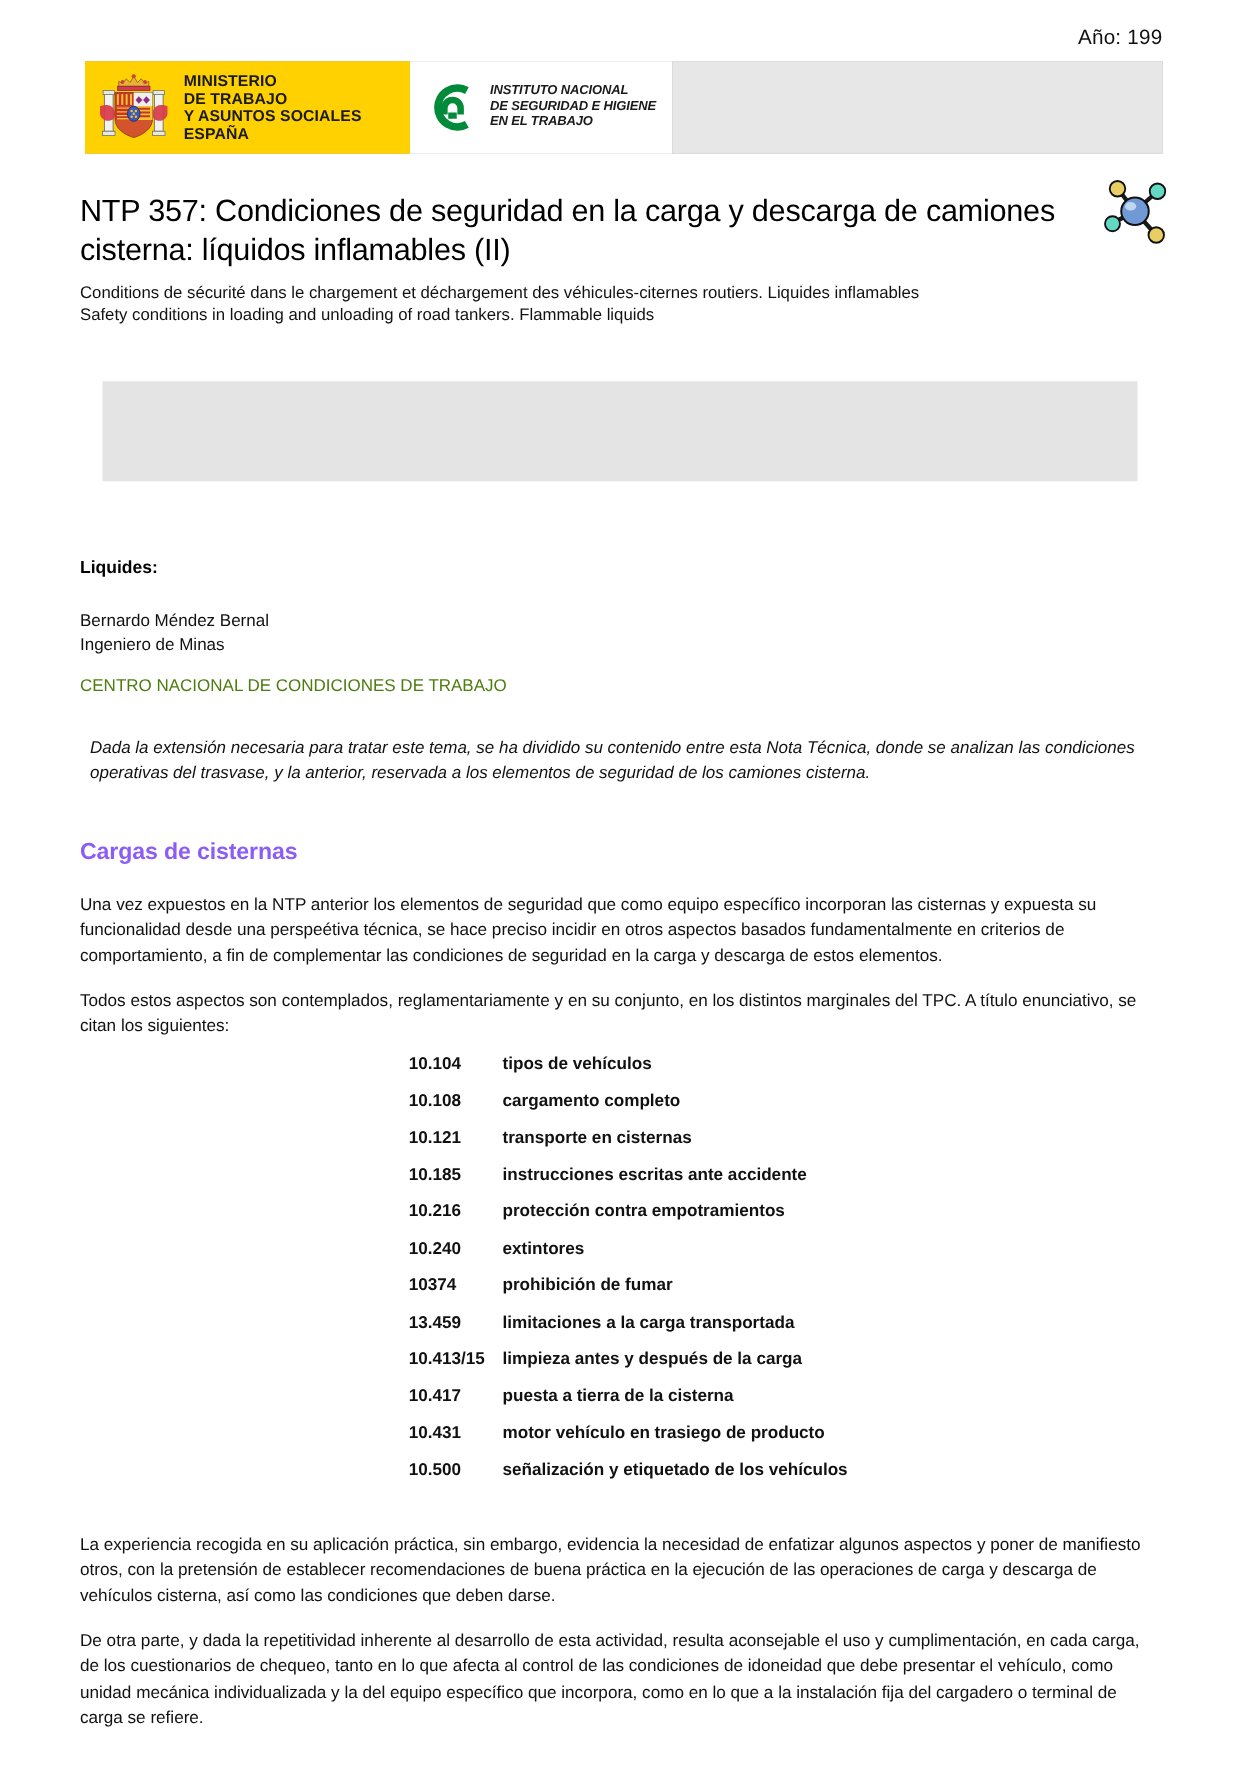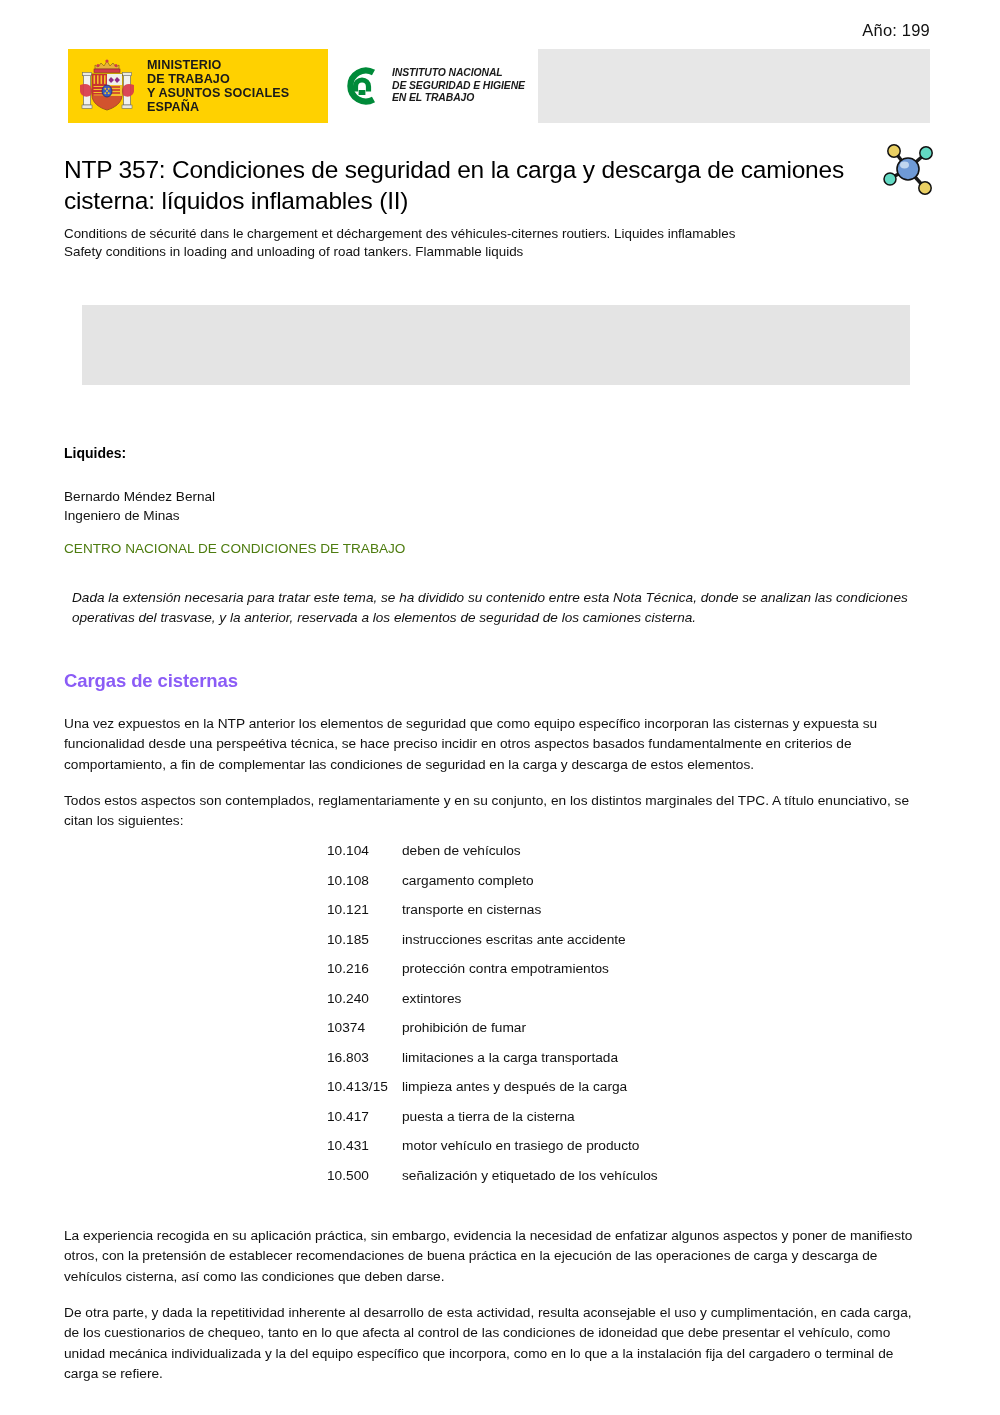--- a/index.html
+++ b/index.html
@@ -197,20 +197,21 @@
   .para-2 { top: 777px; }
   .para-3 { top: 1212px; }
   .para-4 { top: 1289px; }
 
   
   .codes-list {
     position: absolute;
     left: 327px;
     top: 843px;
     width: 520px;
+    font-weight: bold;
   }
   .code-row {
     display: flex;
     align-items: baseline;
     height: 29.5px;
     font-size: 13.7px;
     color: #111;
   }
   .code-num {
     width: 75px;
@@ -344,21 +345,21 @@
   <div class="center-line">CENTRO NACIONAL DE CONDICIONES DE TRABAJO</div>
   <div class="intro-note">Dada la extensión necesaria para tratar este tema, se ha dividido su contenido entre esta Nota Técnica, donde se analizan las condiciones operativas del trasvase, y la anterior, reservada a los elementos de seguridad de los camiones cisterna.</div>
 
   <h2 class="section-heading">Cargas de cisternas</h2>
   <p class="para para-1">Una vez expuestos en la NTP anterior los elementos de seguridad que como equipo específico incorporan las cisternas y expuesta su funcionalidad desde una perspeétiva técnica, se hace preciso incidir en otros aspectos basados fundamentalmente en criterios de comportamiento, a fin de complementar las condiciones de seguridad en la carga y descarga de estos elementos.</p>
   <p class="para para-2">Todos estos aspectos son contemplados, reglamentariamente y en su conjunto, en los distintos marginales del TPC. A título enunciativo, se citan los siguientes:</p>
 
   <div class="codes-list">
       <div class="code-row">
         <span class="code-num">10.104</span>
-        <span class="code-desc">deben de vehículos</span>
+        <span class="code-desc">tipos de vehículos</span>
       </div>
       <div class="code-row">
         <span class="code-num">10.108</span>
         <span class="code-desc">cargamento completo</span>
       </div>
       <div class="code-row">
         <span class="code-num">10.121</span>
         <span class="code-desc">transporte en cisternas</span>
       </div>
       <div class="code-row">
@@ -371,21 +372,21 @@
       </div>
       <div class="code-row">
         <span class="code-num">10.240</span>
         <span class="code-desc">extintores</span>
       </div>
       <div class="code-row">
         <span class="code-num">10374</span>
         <span class="code-desc">prohibición de fumar</span>
       </div>
       <div class="code-row">
-        <span class="code-num">16.803</span>
+        <span class="code-num">13.459</span>
         <span class="code-desc">limitaciones a la carga transportada</span>
       </div>
       <div class="code-row">
         <span class="code-num">10.413/15</span>
         <span class="code-desc">limpieza antes y después de la carga</span>
       </div>
       <div class="code-row">
         <span class="code-num">10.417</span>
         <span class="code-desc">puesta a tierra de la cisterna</span>
       </div>

